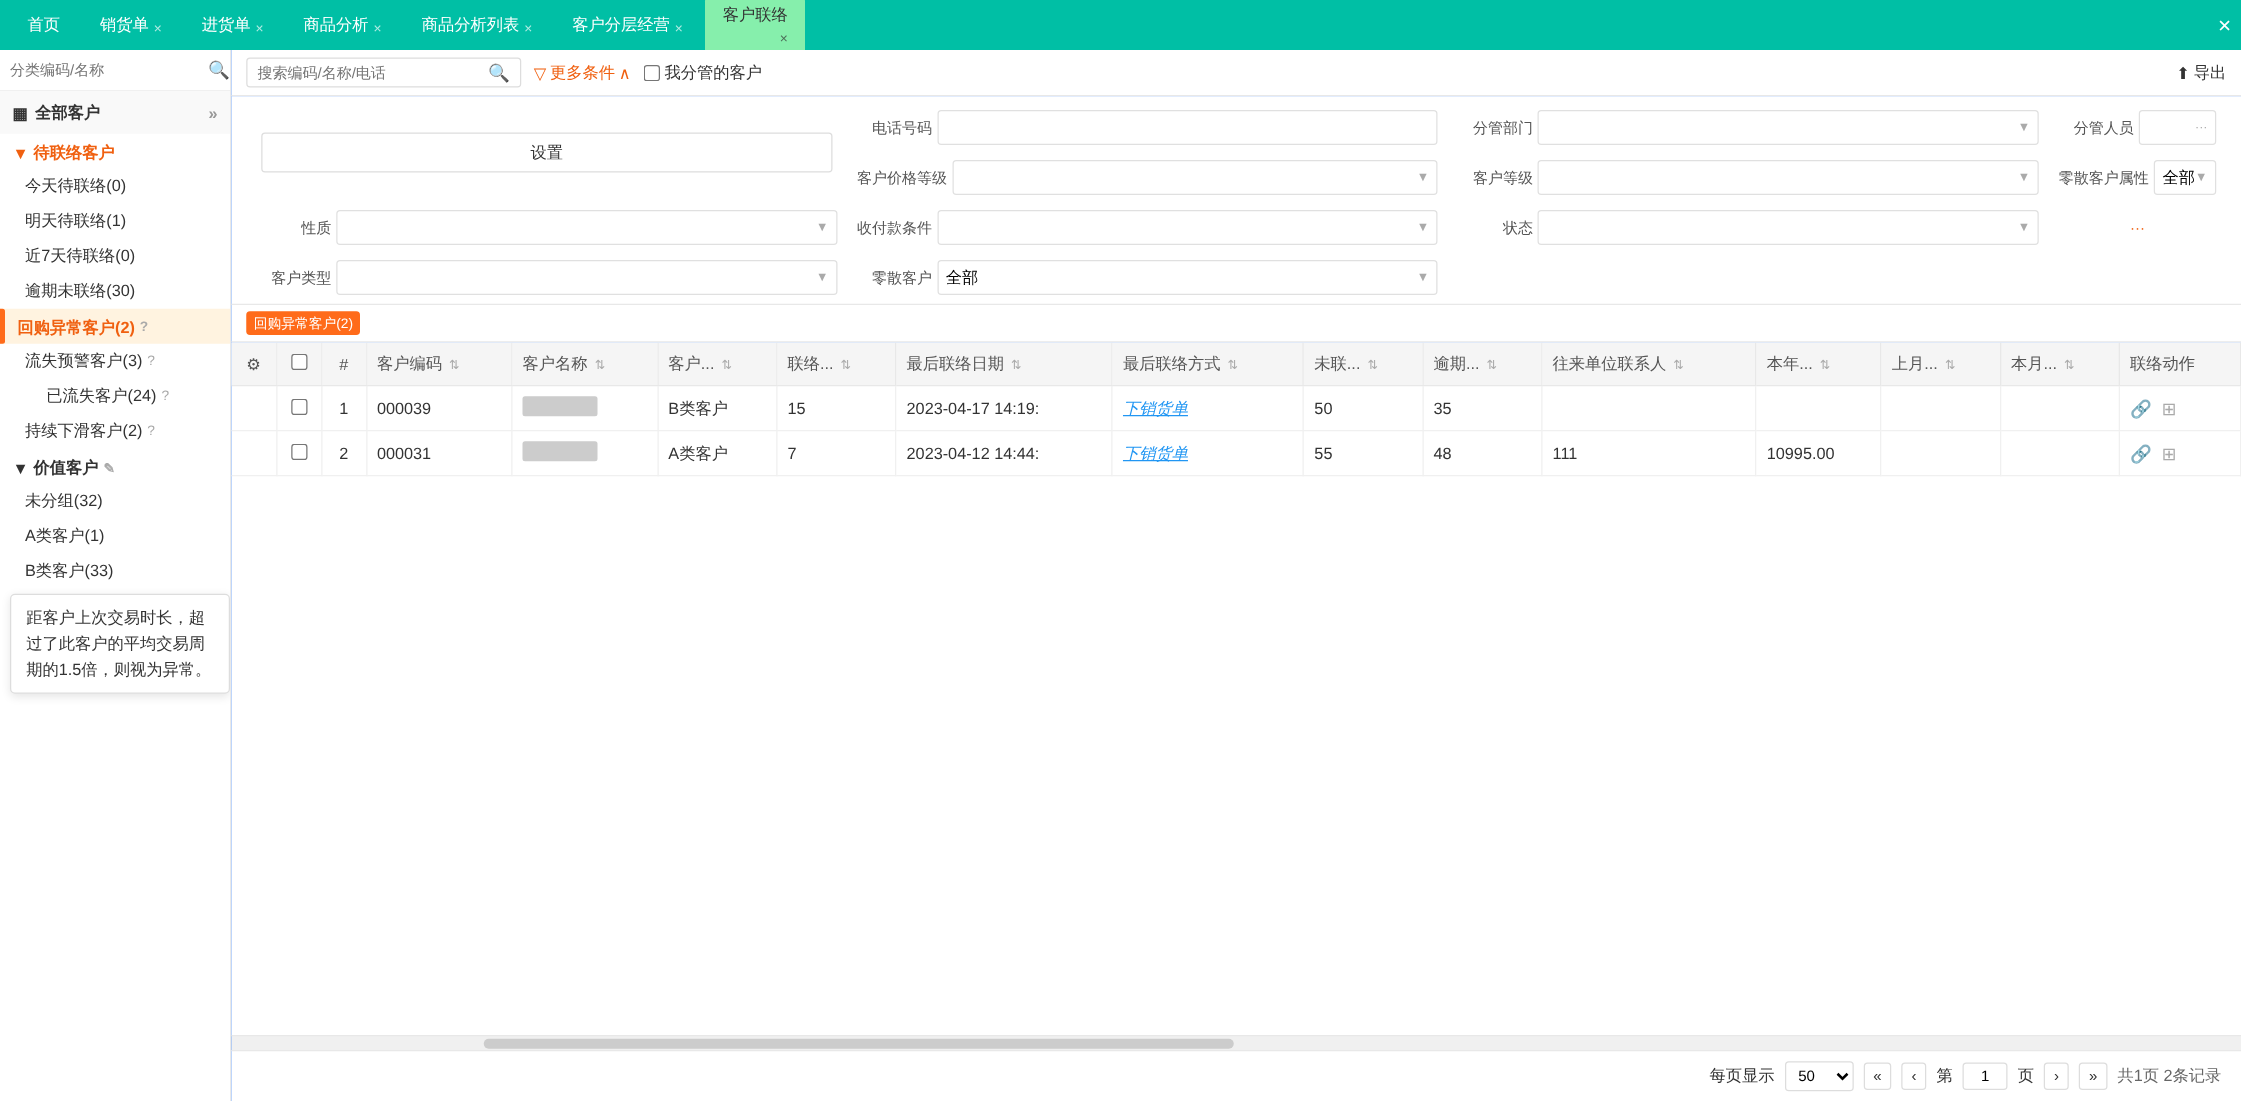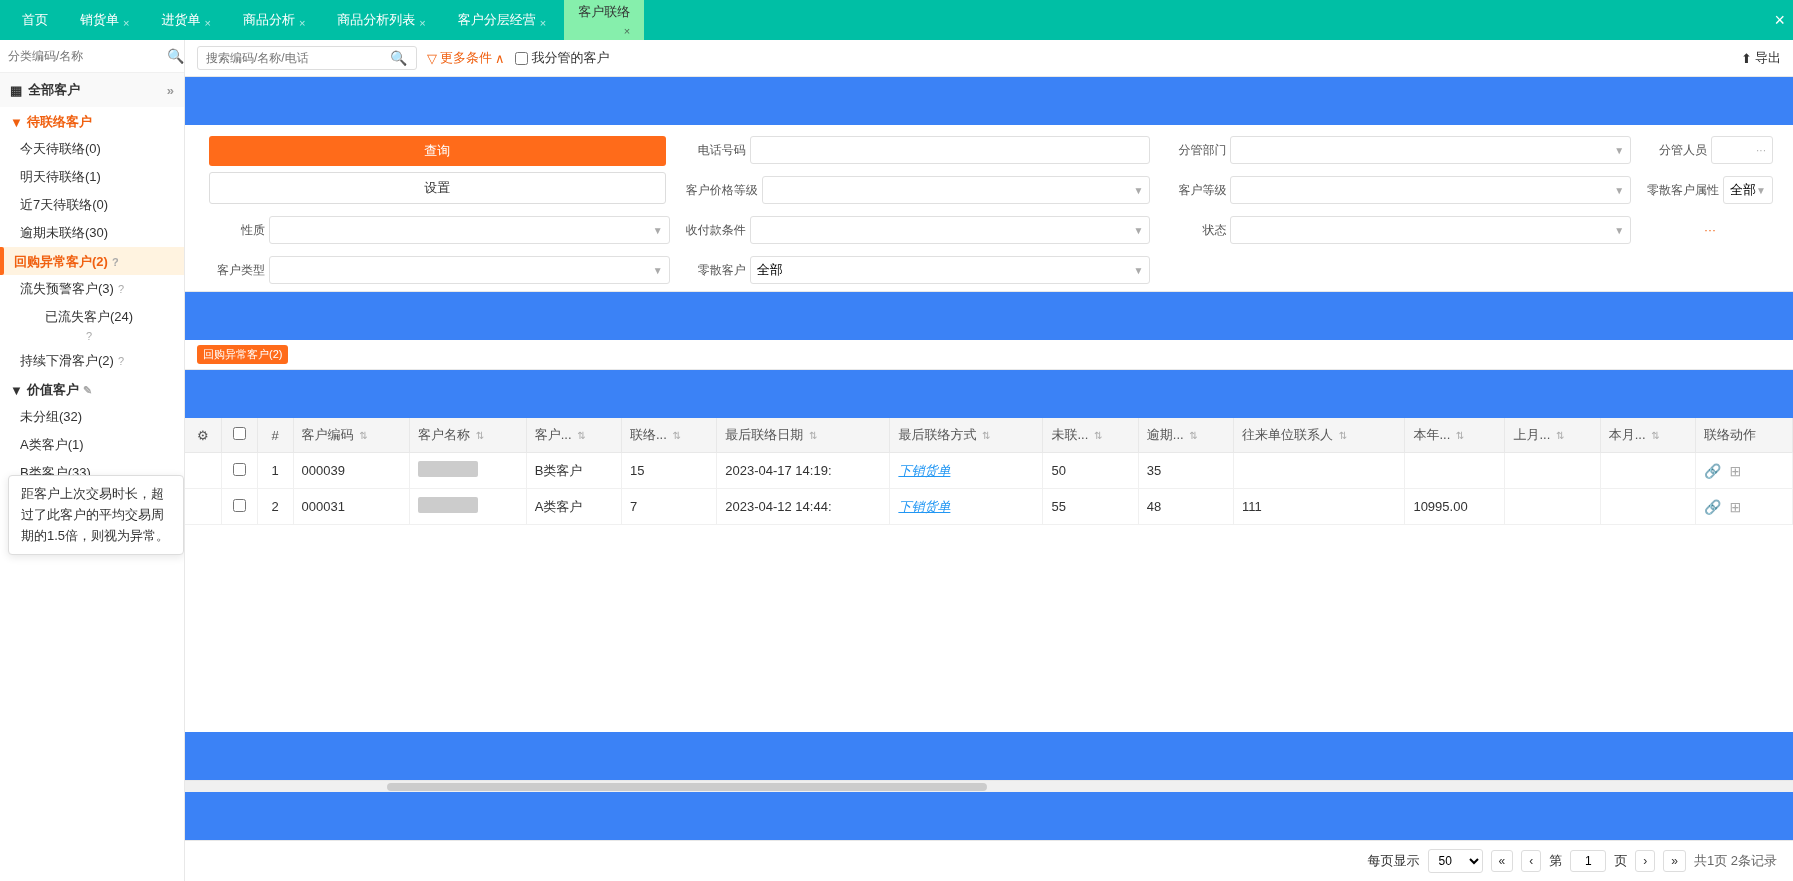--- a/index.html
+++ b/index.html
@@ -52,21 +52,21 @@
       white-space: nowrap; overflow: hidden; text-overflow: ellipsis;
     }
     .sidebar-group-title2 {
       display: flex; align-items: center; padding: 6px 10px 4px 10px;
       color: #333; font-size: 12px; font-weight: bold; cursor: pointer; gap: 4px;
     }
     .sidebar-group-title2 .edit-icon { font-size: 11px; color: #aaa; }
 
     
     .content-area {
-      flex: 1; display: flex; flex-direction: column; background: #3b82f6; overflow: hidden; gap: 48px;
+      flex: 1; display: flex; flex-direction: column; background: #3b82f6; overflow: hidden;
     }
 
     
     .filter-bar {
       background: #fff; padding: 6px 12px; display: flex; align-items: center;
       gap: 10px; border-bottom: 1px solid #e8e8e8; flex-shrink: 0;
     }
     .filter-search {
       display: flex; align-items: center; border: 1px solid #ddd; border-radius: 3px;
       padding: 3px 8px; background: #fff; width: 220px; gap: 4px;
@@ -278,21 +278,21 @@
 
       <div class="tooltip-box">
         <span>距客户上次交易时长，超过了此客户的平均交易周期的1.5倍，则视为异常。</span>
       </div>
     </div>
 
     <div class="sidebar-item" style="display:flex;align-items:center;gap:4px;padding-left:20px;">
       <span>流失预警客户(3)</span>
       <span style="color:#aaa;font-size:11px;">?</span>
     </div>
-    <div class="sidebar-item" style="display:flex;align-items:center;gap:4px;padding-left:4px;flex-direction:column;">
+    <div class="sidebar-item" style="display:flex;align-items:center;gap:4px;padding-left:37px;">
       <span>已流失客户(24)</span>
       <span style="color:#aaa;font-size:11px;">?</span>
     </div>
     <div class="sidebar-item" style="display:flex;align-items:center;gap:4px;padding-left:20px;">
       <span>持续下滑客户(2)</span>
       <span style="color:#aaa;font-size:11px;">?</span>
     </div>
 
     <div class="sidebar-group-title2">
       <span>▼</span>
@@ -350,21 +350,20 @@
           </div>
         </div>
         <div class="filter-cell">
           <span class="label">分管人员</span>
           <div class="select-wrapper">
             <span></span>
             <span class="down-arrow">···</span>
           </div>
         </div>
         <div class="btn-col" style="grid-row:1/3;">
-          <button class="btn-query">查询</button>
           <button class="btn-settings">设置</button>
         </div>
 
         <div class="filter-cell">
           <span class="label">客户价格等级</span>
           <div class="select-wrapper">
             <span></span>
             <span class="down-arrow">▼</span>
           </div>
         </div>

